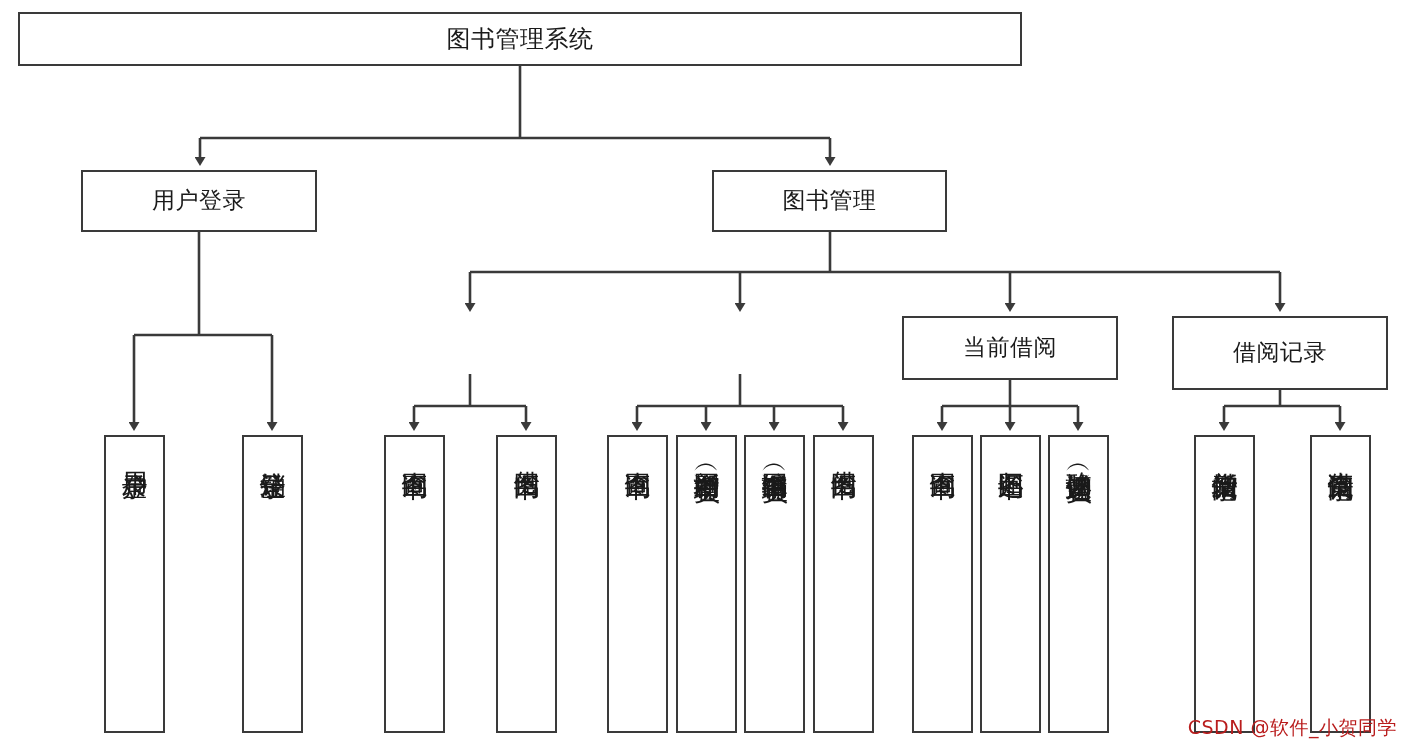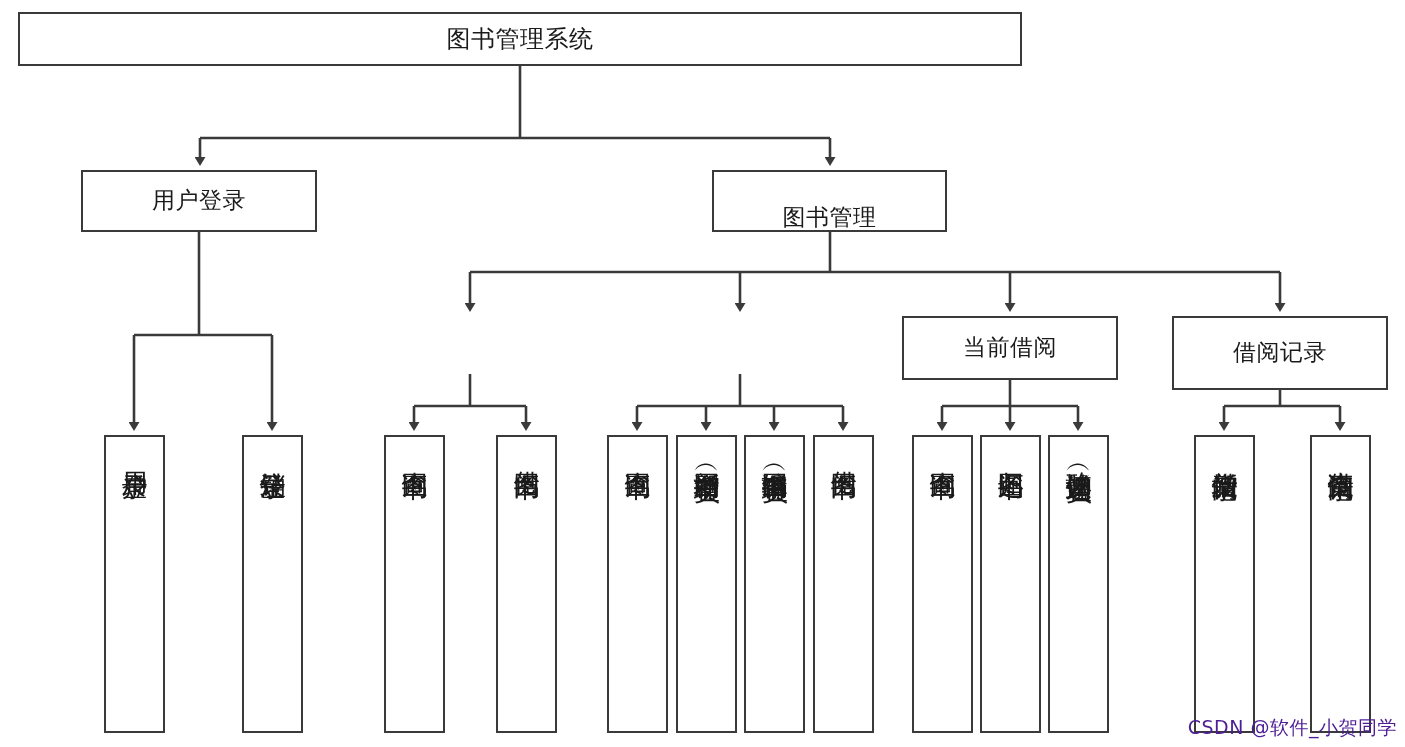--- a/index.html
+++ b/index.html
@@ -55,21 +55,21 @@
     line-height: 1.22;
     letter-spacing: 1px;
     white-space: nowrap;
     display: block;
   }
   .watermark {
     position: absolute;
     right: 8px;
     bottom: 6px;
     font-size: 19px;
-    color: #4c1d95;
+    color: #b91c1c;
     letter-spacing: 0.5px;
     white-space: nowrap;
     font-family: "DejaVu Sans", "Liberation Sans", sans-serif;
   }
 </style>
 </head>
 <body>
 
 <div id="canvas">
 
@@ -123,21 +123,21 @@
     </g>
   </svg>
 
   <div class="node h root" style="left:18px; top:12px; width:1004px; height:54px;">
     <span>图书管理系统</span>
   </div>
 
   <div class="node h" style="left:81px; top:170px; width:236px; height:62px;">
     <span>用户登录</span>
   </div>
-  <div class="node h" style="left:712px; top:170px; width:235px; height:62px;align-items:flex-end;">
+  <div class="node h" style="left:712px; top:170px; width:235px; height:62px;">
     <span>图书管理</span>
   </div>
 
   <div class="node h" style="left:902px; top:316px; width:216px; height:64px;">
     <span>当前借阅</span>
   </div>
   <div class="node h" style="left:1172px; top:316px; width:216px; height:74px;">
     <span>借阅记录</span>
   </div>
 

